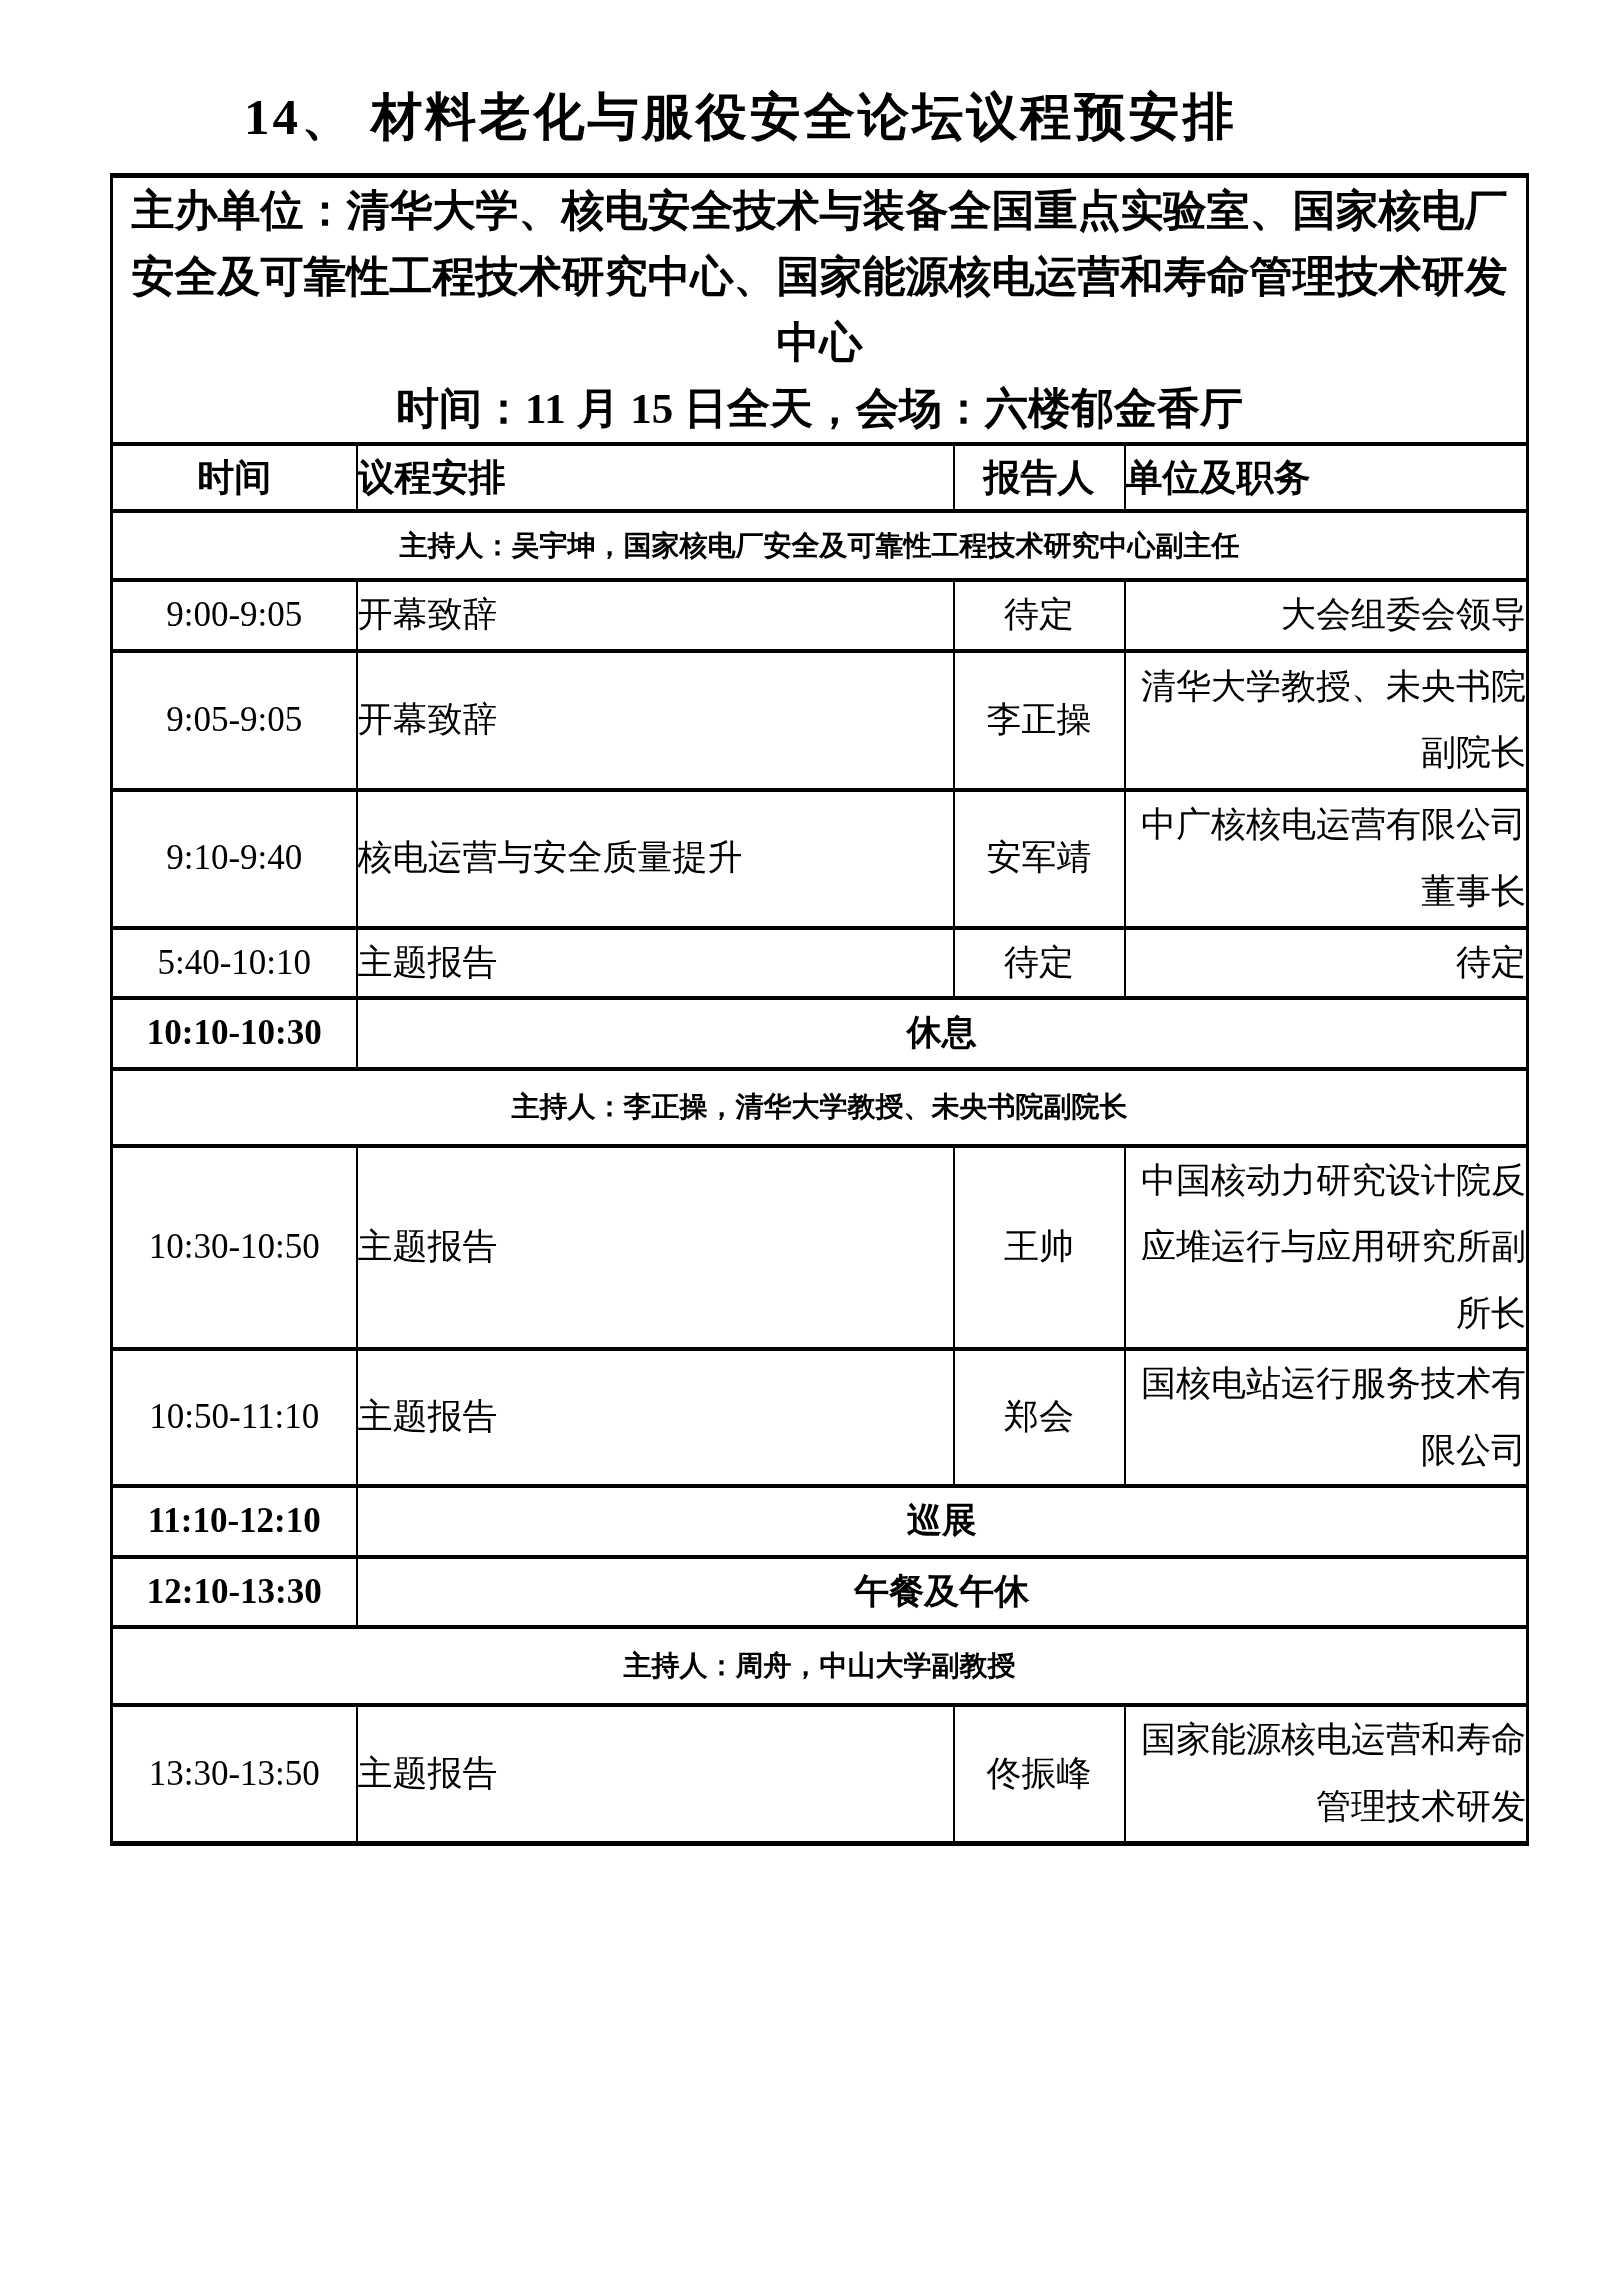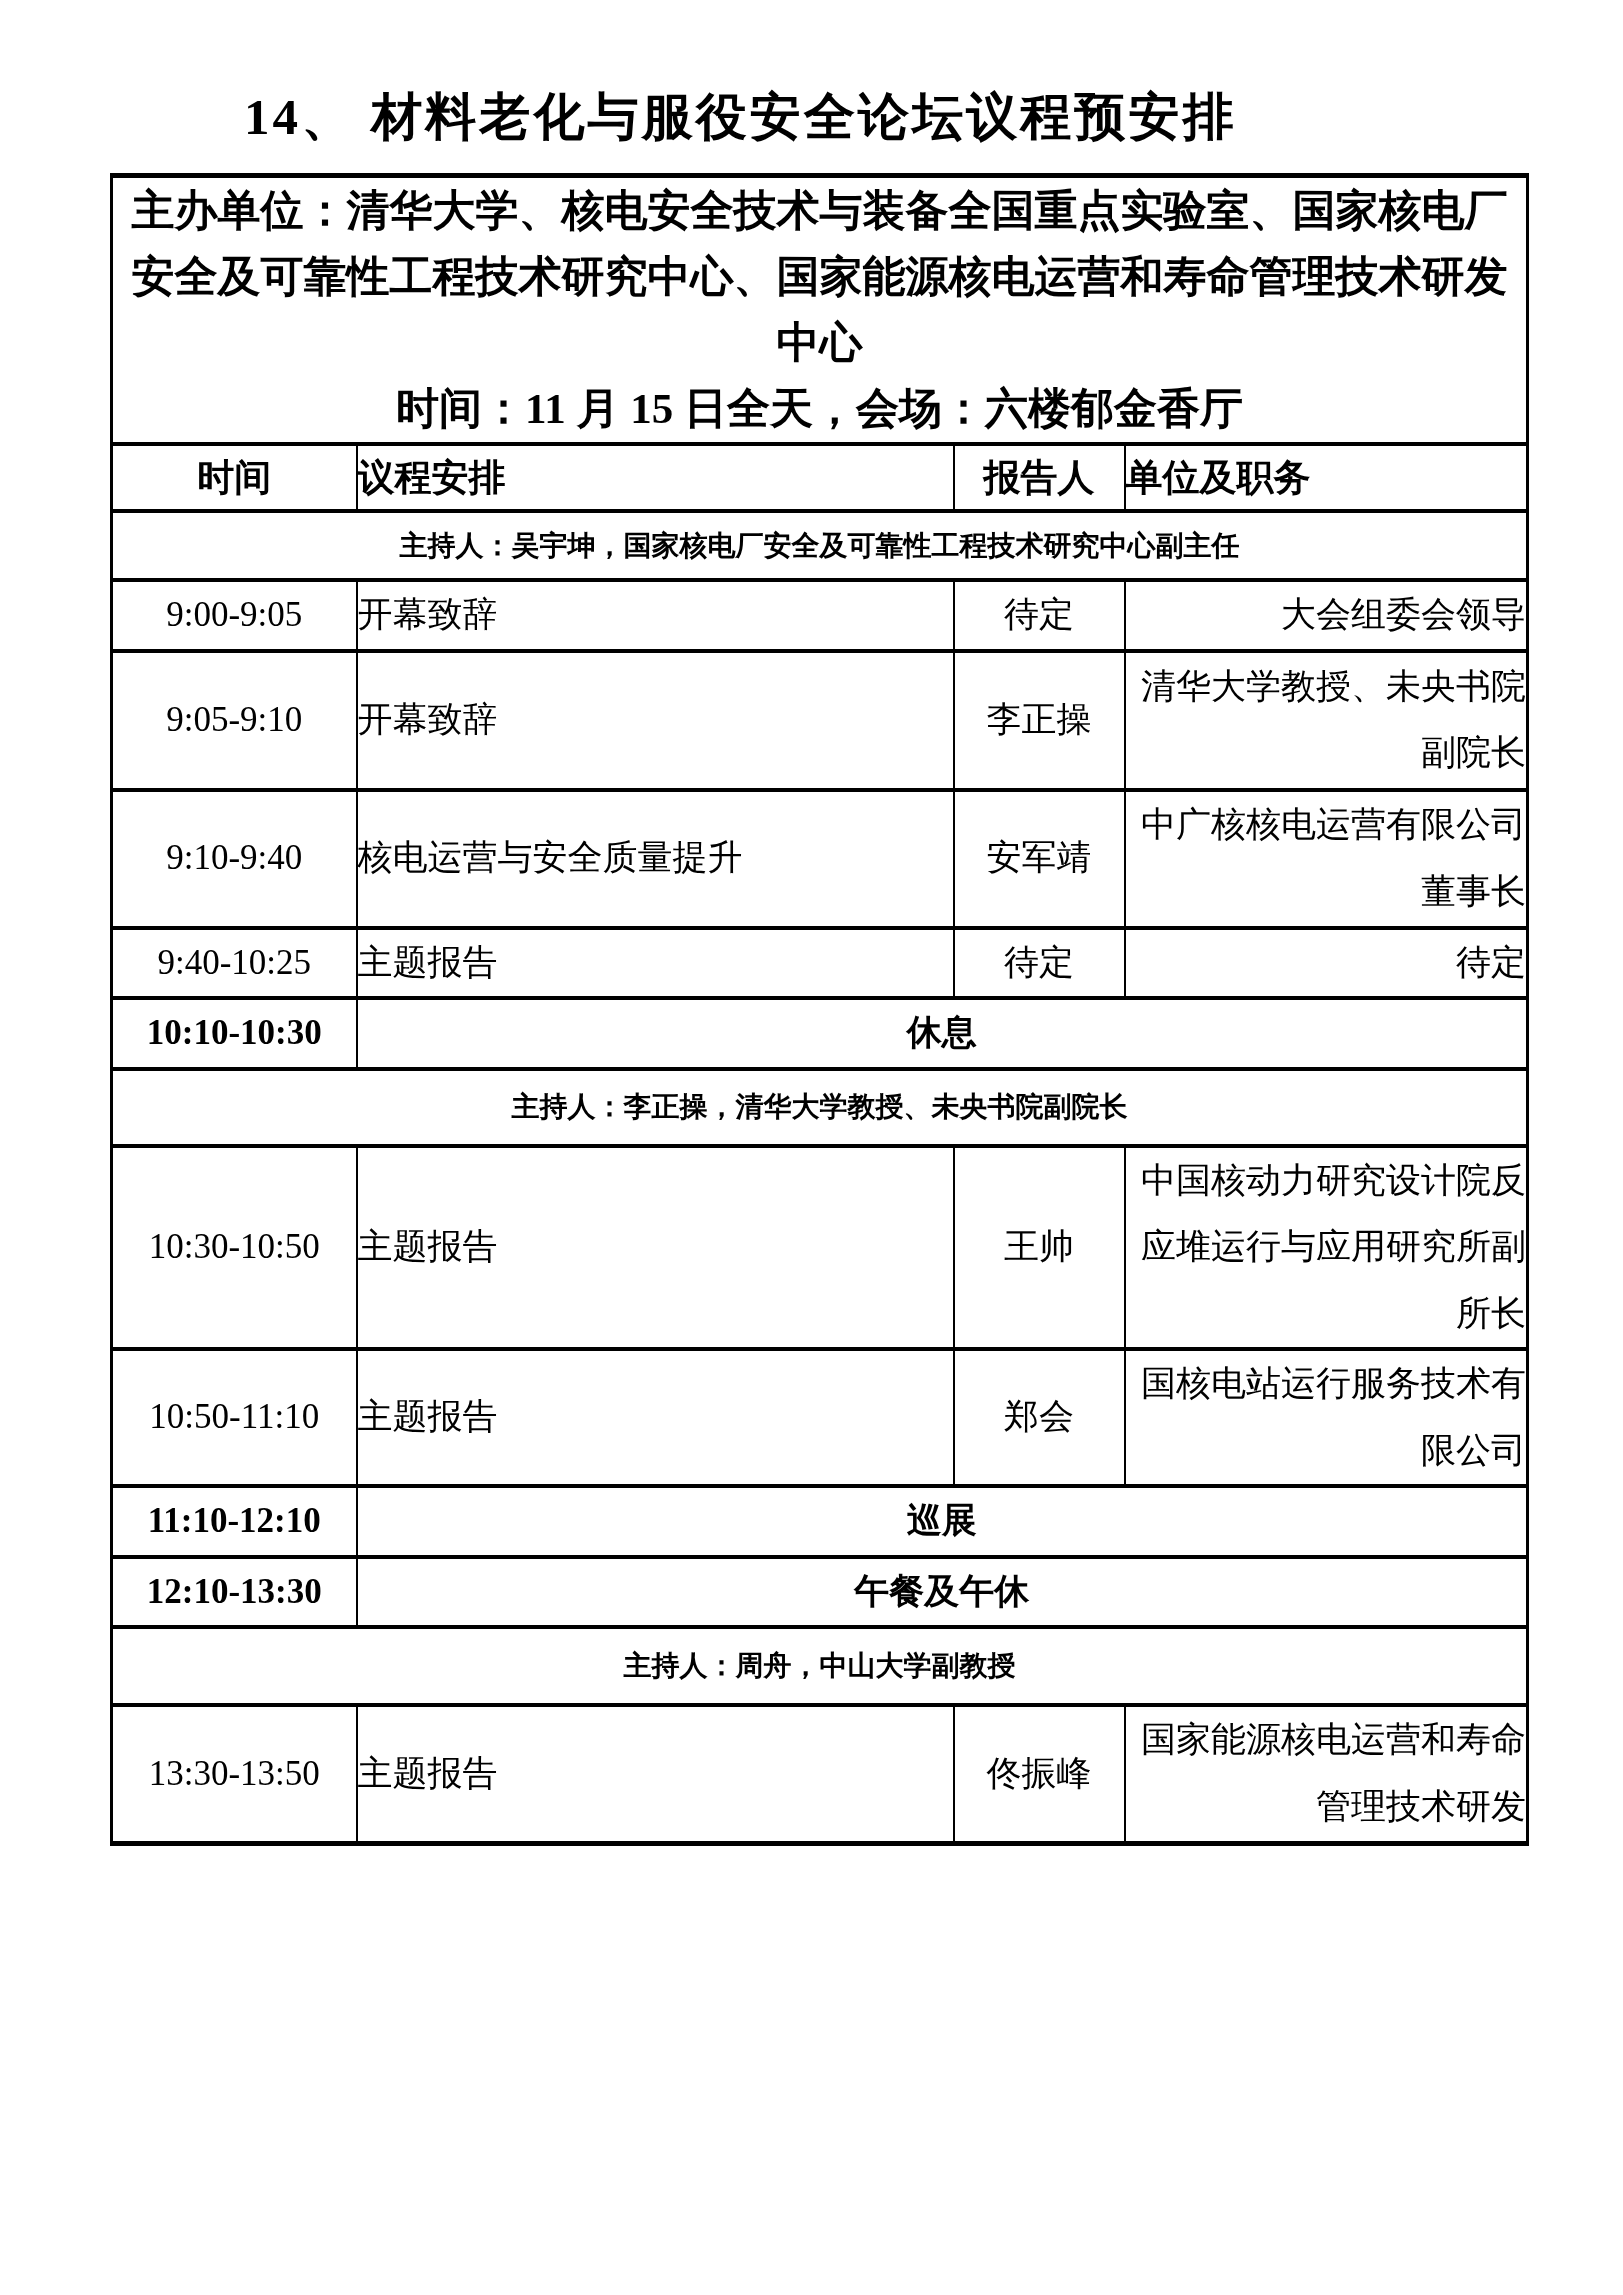--- a/index.html
+++ b/index.html
@@ -120,35 +120,35 @@
     </tr>
 
     <tr style="height:69px">
       <td class="time-cell">9:00-9:05</td>
       <td class="topic-cell">开幕致辞</td>
       <td class="speaker-cell">待定</td>
       <td class="aff-cell">大会组委会领导</td>
     </tr>
 
     <tr style="height:139px">
-      <td class="time-cell">9:05-9:10</td>
+      <td class="time-cell">9:05-9:05</td>
       <td class="topic-cell">开幕致辞</td>
       <td class="speaker-cell">李正操</td>
       <td class="aff-cell">清华大学教授、未央书院副院长</td>
     </tr>
 
     <tr style="height:138px">
       <td class="time-cell">9:10-9:40</td>
       <td class="topic-cell">核电运营与安全质量提升</td>
       <td class="speaker-cell">安军靖</td>
       <td class="aff-cell">中广核核电运营有限公司董事长</td>
     </tr>
 
     <tr style="height:65px">
-      <td class="time-cell">9:40-10:25</td>
+      <td class="time-cell">5:40-10:10</td>
       <td class="topic-cell">主题报告</td>
       <td class="speaker-cell">待定</td>
       <td class="aff-cell">待定</td>
     </tr>
 
     <tr class="span-row" style="height:65px">
       <td class="time-cell">10:10-10:30</td>
       <td class="span-label" colspan="3">休息</td>
     </tr>
 

